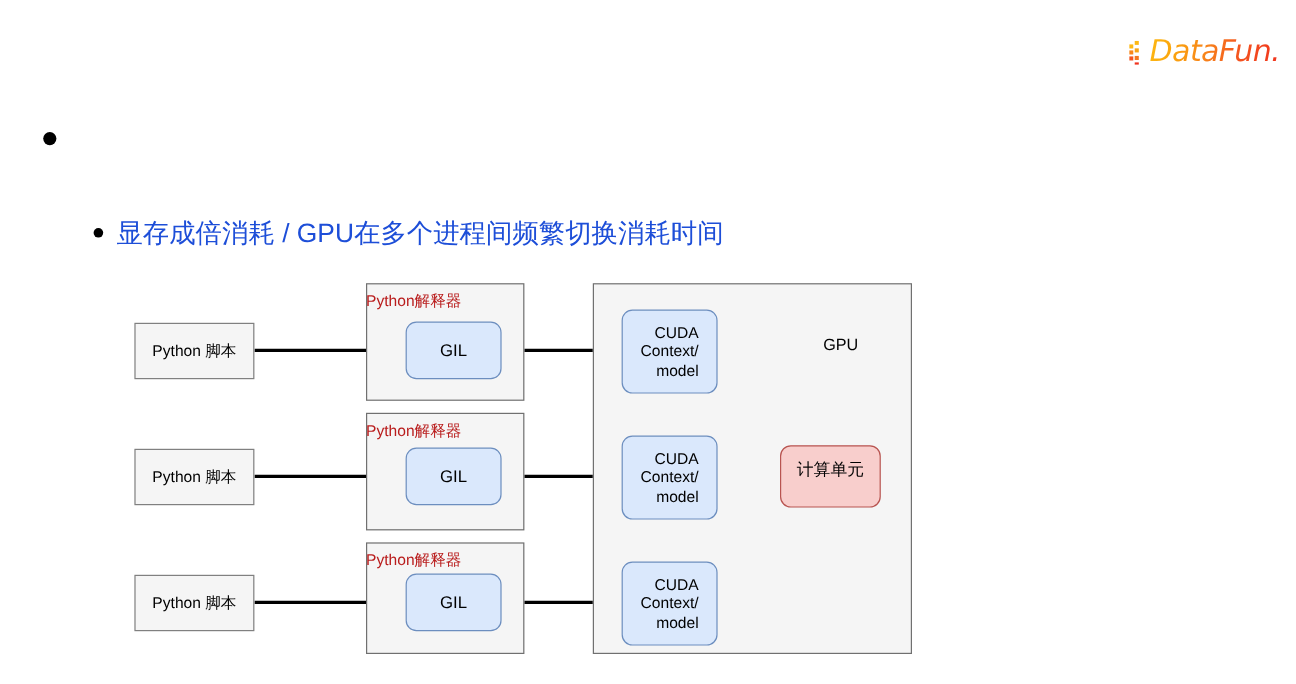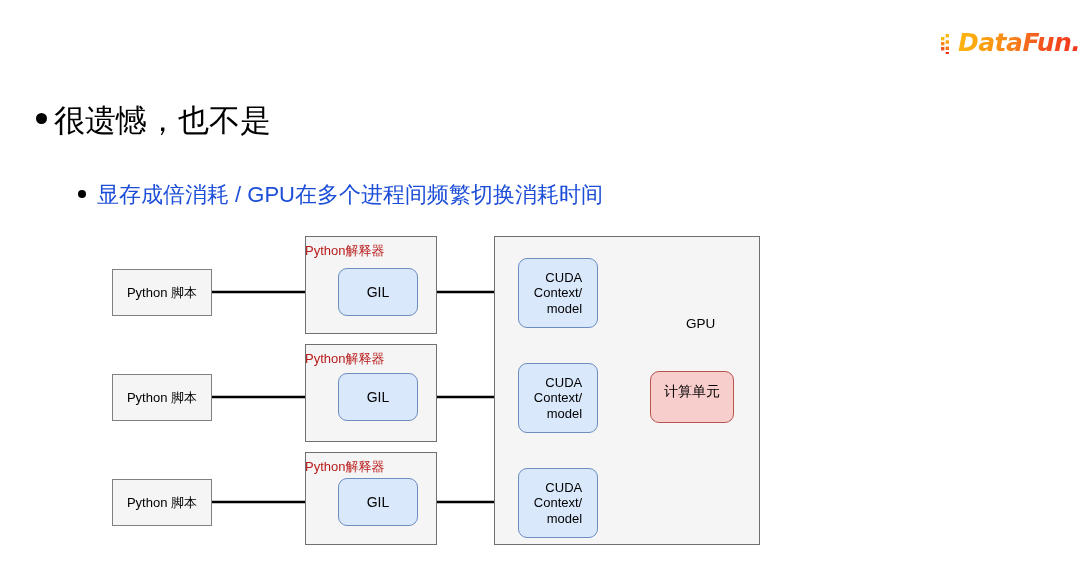--- a/index.html
+++ b/index.html
@@ -47,21 +47,21 @@
     top: 4px;
     width: 18px;
     height: 20px;
   }
   #logo-word {
     position: absolute;
     left: 17px;
     top: -2px;
     font-family: "DejaVu Sans", sans-serif;
     font-size: 25px;
-    font-weight: bold;
+    font-weight: normal;
     font-style: italic;
     letter-spacing: -0.5px;
     background: linear-gradient(100deg, #fdb813 0%, #fba60d 18%, #f8861a 42%, #f4541f 68%, #f0321d 100%);
     -webkit-background-clip: text;
     background-clip: text;
     color: transparent;
     -webkit-text-fill-color: transparent;
     white-space: nowrap;
     text-align: center;
   }
@@ -190,21 +190,21 @@
       <rect x="0" y="8" width="3.4" height="3.4" fill="#f8861a"></rect>
       <rect x="4.6" y="6.3" width="3.4" height="3.4" fill="#f8a313"></rect>
       <rect x="0" y="13" width="3.4" height="3.4" fill="#f4541f"></rect>
       <rect x="4.6" y="12.6" width="3.4" height="3.4" fill="#f4761f"></rect>
       <rect x="4.6" y="18" width="3.4" height="2.0" fill="#f0321d"></rect>
     </svg>
     <div id="logo-word">DataFun.</div>
   </div>
 
   <div id="bullet-1">
-    <span class="dot"></span><span>很遗憾，也不是</span>
+    <span class="dot"></span>
   </div>
 
   <div id="bullet-2">
     <span class="dot"></span><span>显存成倍消耗 / GPU在多个进程间频繁切换消耗时间</span>
   </div>
 
   <svg id="diagram" viewBox="0 0 1080 570" xmlns="http://www.w3.org/2000/svg">
     <defs>
       <marker id="ah" viewBox="0 0 10 10" refX="9" refY="5" markerWidth="7" markerHeight="7" orient="auto-start-reverse">
         <path d="M 0 0 L 10 5 L 0 10 z" fill="#000000"></path>
@@ -251,21 +251,21 @@
   <div class="gil-box" style="left:338px; top:268px; width:80px; height:48px;"></div>
   <div class="dg-label" style="left:338px; top:268px; width:80px; height:48px; font-size:14px;">GIL</div>
 
   <div class="gil-box" style="left:338px; top:373px; width:80px; height:48px;"></div>
   <div class="dg-label" style="left:338px; top:373px; width:80px; height:48px; font-size:14px;">GIL</div>
 
   <div class="gil-box" style="left:338px; top:478px; width:80px; height:48px;"></div>
   <div class="dg-label" style="left:338px; top:478px; width:80px; height:48px; font-size:14px;">GIL</div>
 
   <div class="gpu-box" style="left:494px; top:236px; width:266px; height:309px;"></div>
-  <div class="gpu-title" style="left:686px; top:280px;margin-top:36px;">GPU</div>
+  <div class="gpu-title" style="left:686px; top:280px;">GPU</div>
 
   <div class="cuda-box" style="left:518px; top:258px; width:80px; height:70px;"></div>
   <div class="dg-label" style="left:518px; top:258px; width:80px; height:70px;">CUDA
 Context/
 model</div>
 
   <div class="cuda-box" style="left:518px; top:363px; width:80px; height:70px;"></div>
   <div class="dg-label" style="left:518px; top:363px; width:80px; height:70px;">CUDA
 Context/
 model</div>

